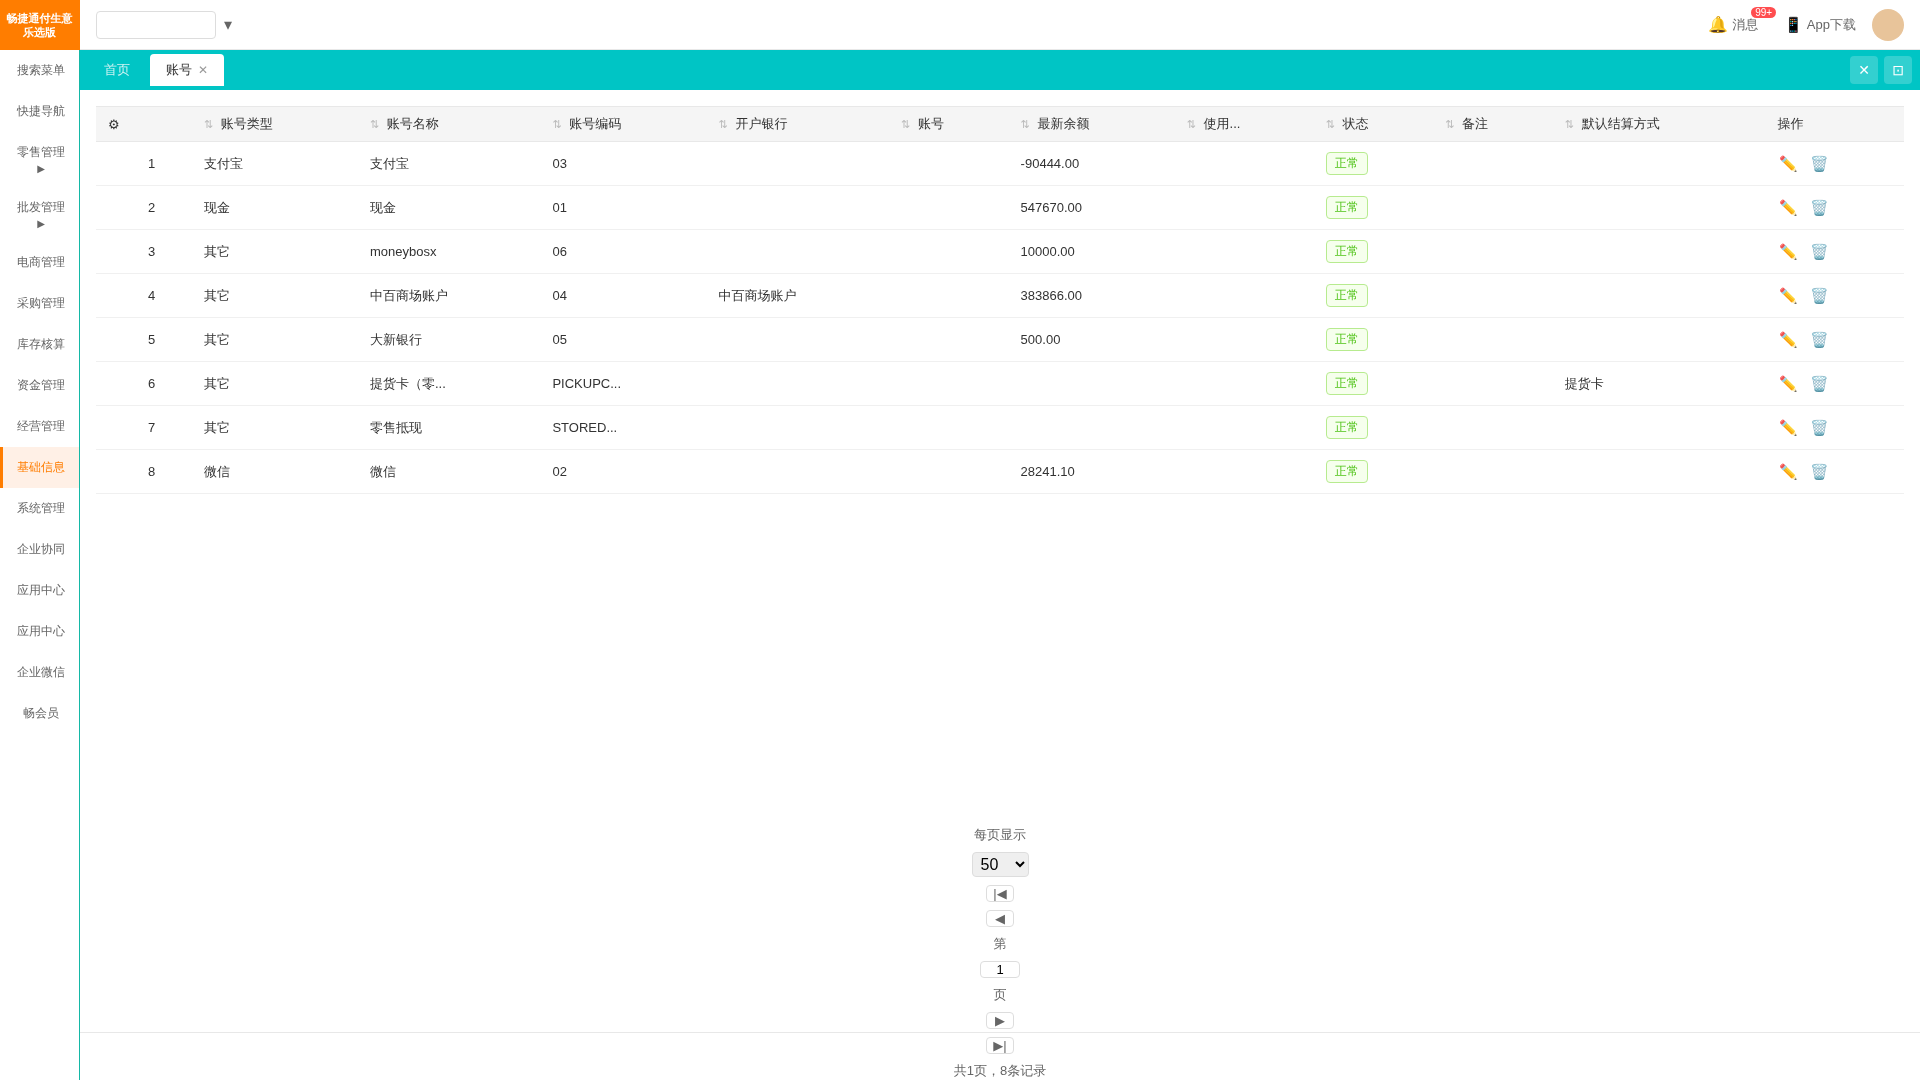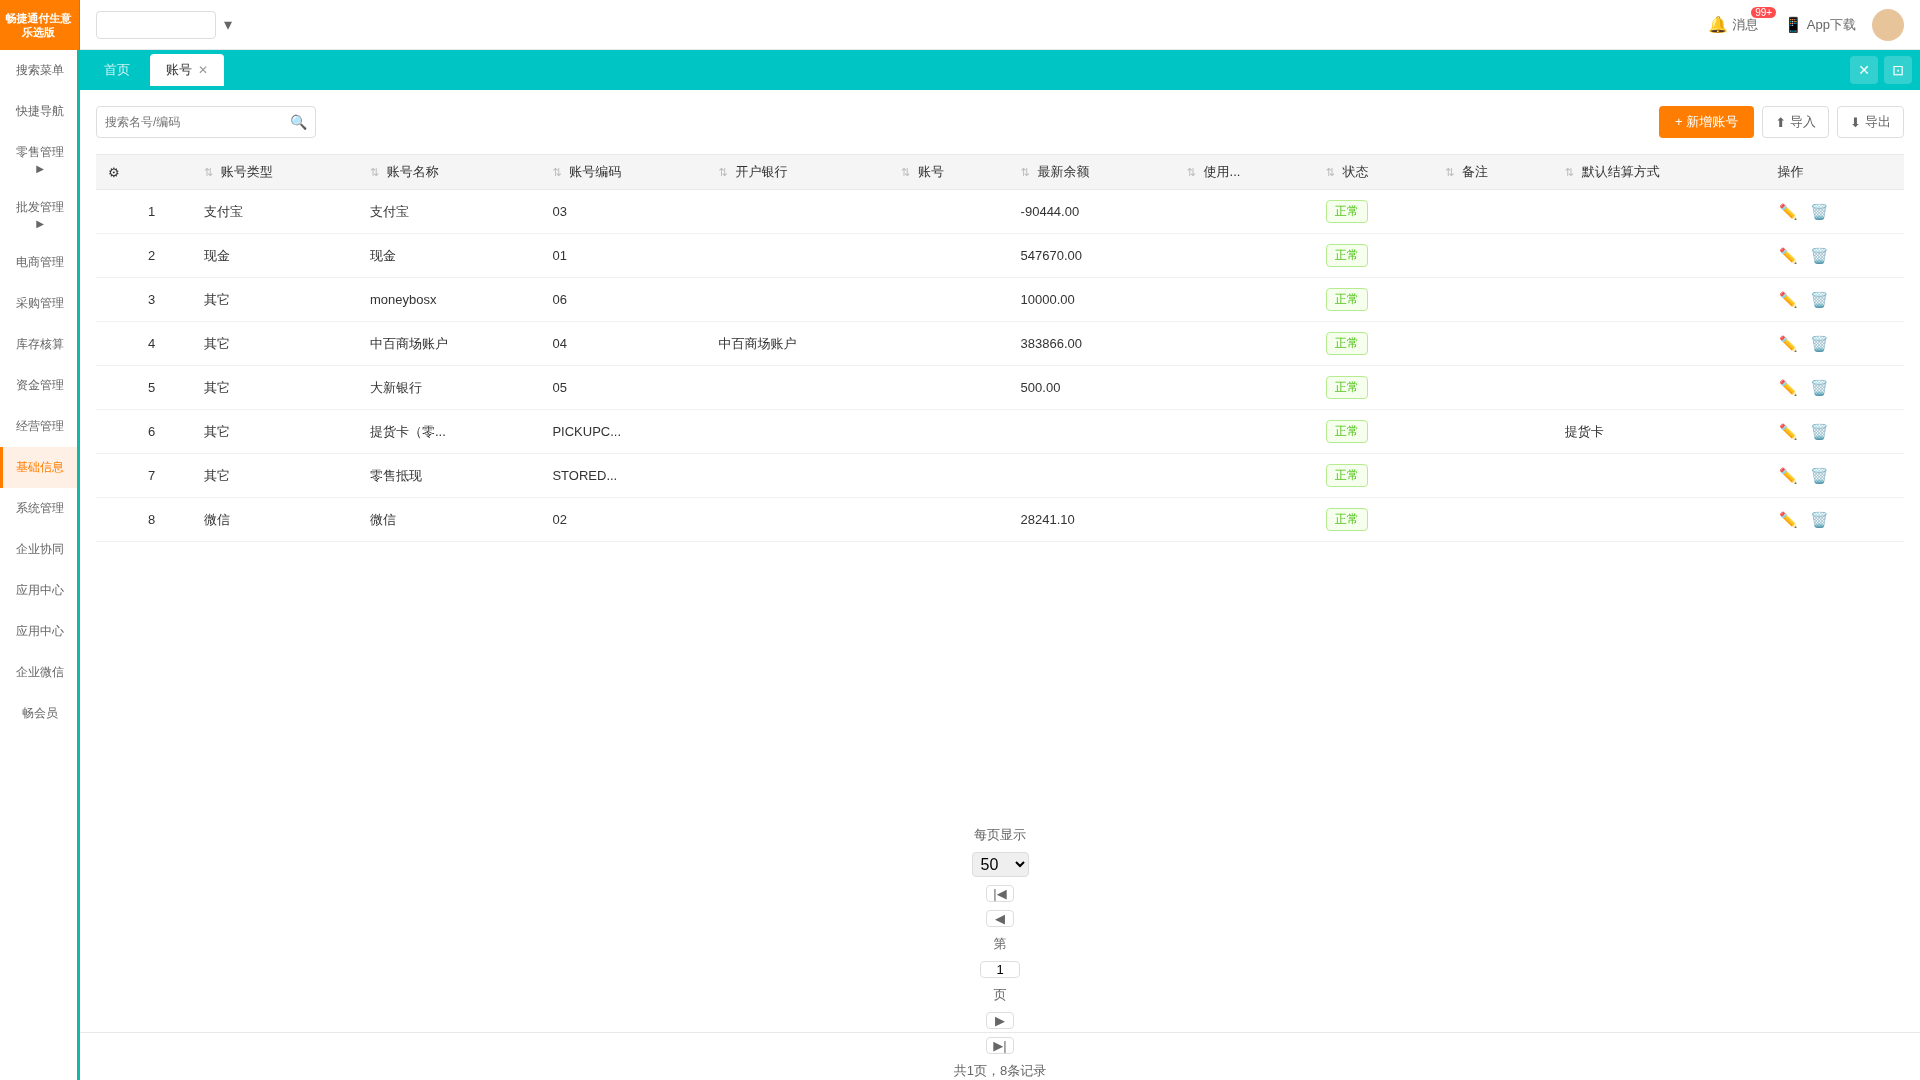--- a/index.html
+++ b/index.html
@@ -5,21 +5,21 @@
     * { box-sizing: border-box; margin: 0; padding: 0; }
     body { font-family: "Microsoft YaHei", "PingFang SC", sans-serif; font-size: 13px; background: #f0f2f5; display: flex; height: 1080px; width: 1920px; overflow: hidden; }
 
     
     .sidebar {
       width: 80px;
       background: #fff;
       display: flex;
       flex-direction: column;
       align-items: center;
-      border-right: 3px solid #14b8a6;
+      border-right: 1px solid #14b8a6;
       flex-shrink: 0;
     }
     .sidebar-logo {
       width: 80px;
       height: 50px;
       background: #ff7d00;
       display: flex;
       align-items: center;
       justify-content: center;
       color: white;
@@ -439,39 +439,20 @@
       <span class="tab-close">✕</span>
     </div>
     <div style="margin-left:auto;display:flex;gap:6px;align-items:center;">
       <button class="nav-icon-btn">✕</button>
       <button class="nav-icon-btn">⊡</button>
     </div>
   </div>
 
   <div class="content-area">
 
-    <div class="toolbar">
-      <div class="toolbar-left">
-        <div class="search-input-wrap">
-          <input type="text" placeholder="搜索名号/编码" style="">
-          <button class="search-icon-btn">🔍</button>
-        </div>
-      </div>
-      <div class="toolbar-right">
-        <button class="btn-primary">+ 新增账号</button>
-        <button class="btn-outline">
-          <span>⬆</span>
-          <span>导入</span>
-        </button>
-        <button class="btn-outline">
-          <span>⬇</span>
-          <span>导出</span>
-        </button>
-      </div>
-    </div>
 
     <table class="data-table">
       <thead>
         <tr>
           <th class="settings-col">
             <span>⚙</span>
           </th>
           <th></th>
           <th class="sortable">
             <span>账号类型</span>

